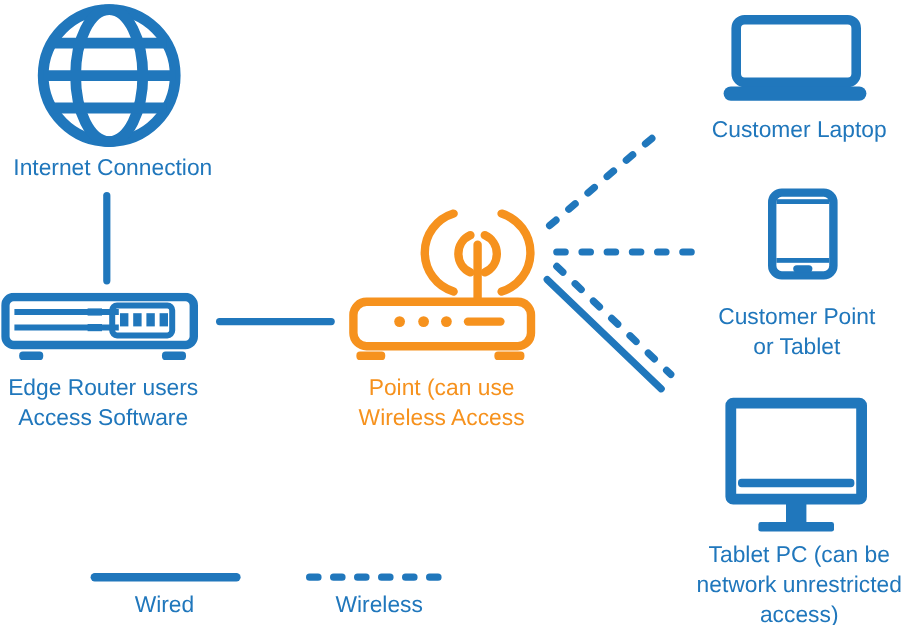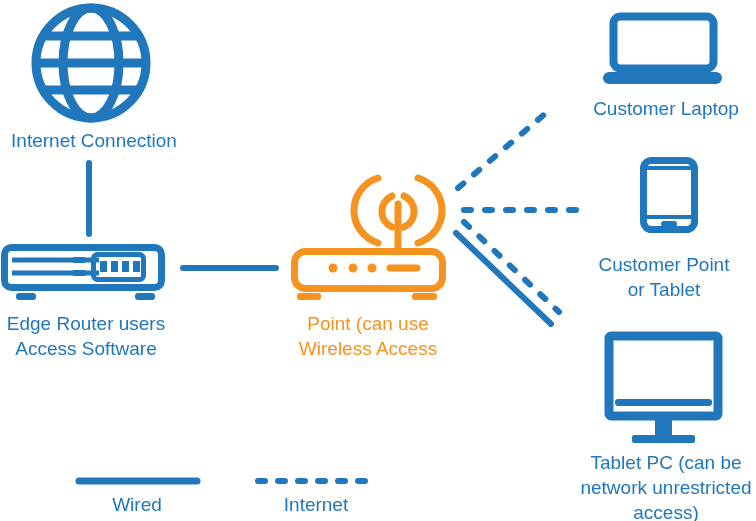--- a/index.html
+++ b/index.html
@@ -117,16 +117,16 @@
   </div>
 
   <div class="abs" style="left:4px;top:470px;width:420px;height:51px;">
     <svg class="abs" style="left:70px;top:6px;" width="128" height="10" viewBox="0 0 128 10">
       <line x1="5" y1="5" x2="123" y2="5" class="blue-stroke" stroke-width="7" stroke-linecap="round"></line>
     </svg>
     <div class="abs label" style="left:71px;top:22px;width:124px;">Wired</div>
     <svg class="abs" style="left:250px;top:7px;" width="126" height="8" viewBox="0 0 126 8">
       <line x1="4" y1="4" x2="122" y2="4" class="blue-stroke" stroke-width="6" stroke-linecap="round" stroke-dasharray="7 13"></line>
     </svg>
-    <div class="abs label" style="left:250px;top:22px;width:124px;">Internet</div>
+    <div class="abs label" style="left:250px;top:22px;width:124px;">Wireless</div>
   </div>
 
 </div>
 
 </body></html>

